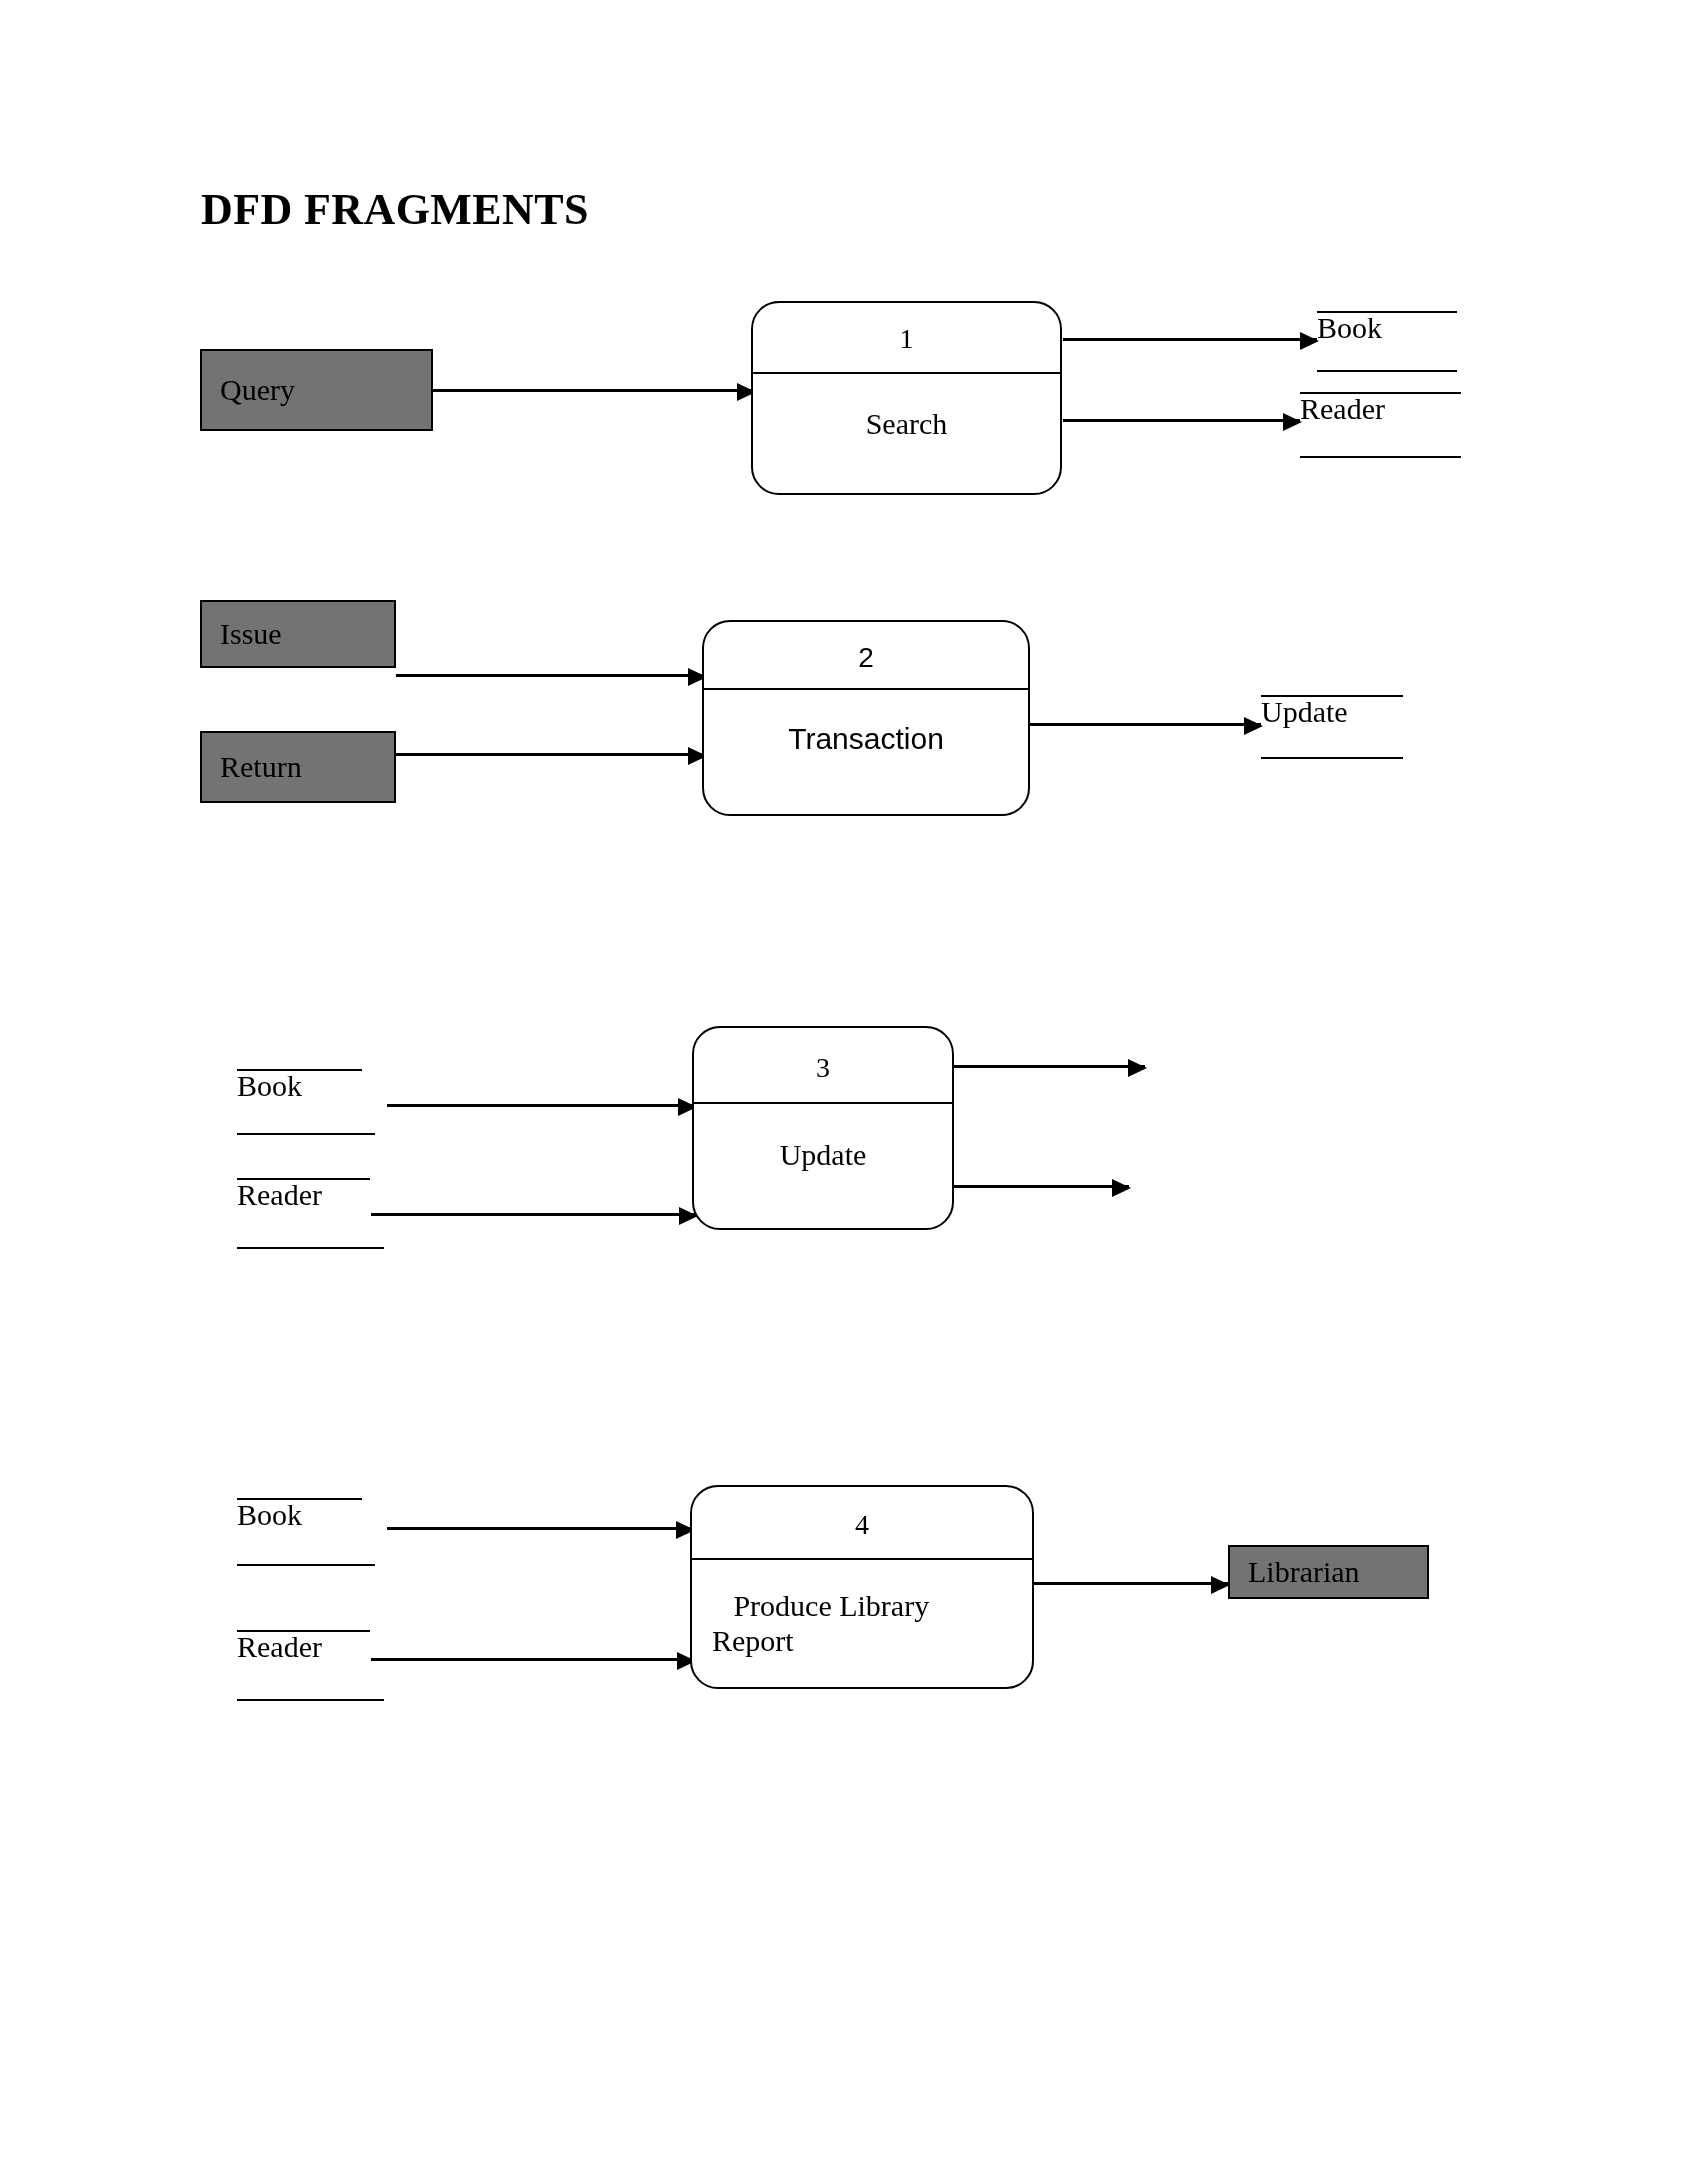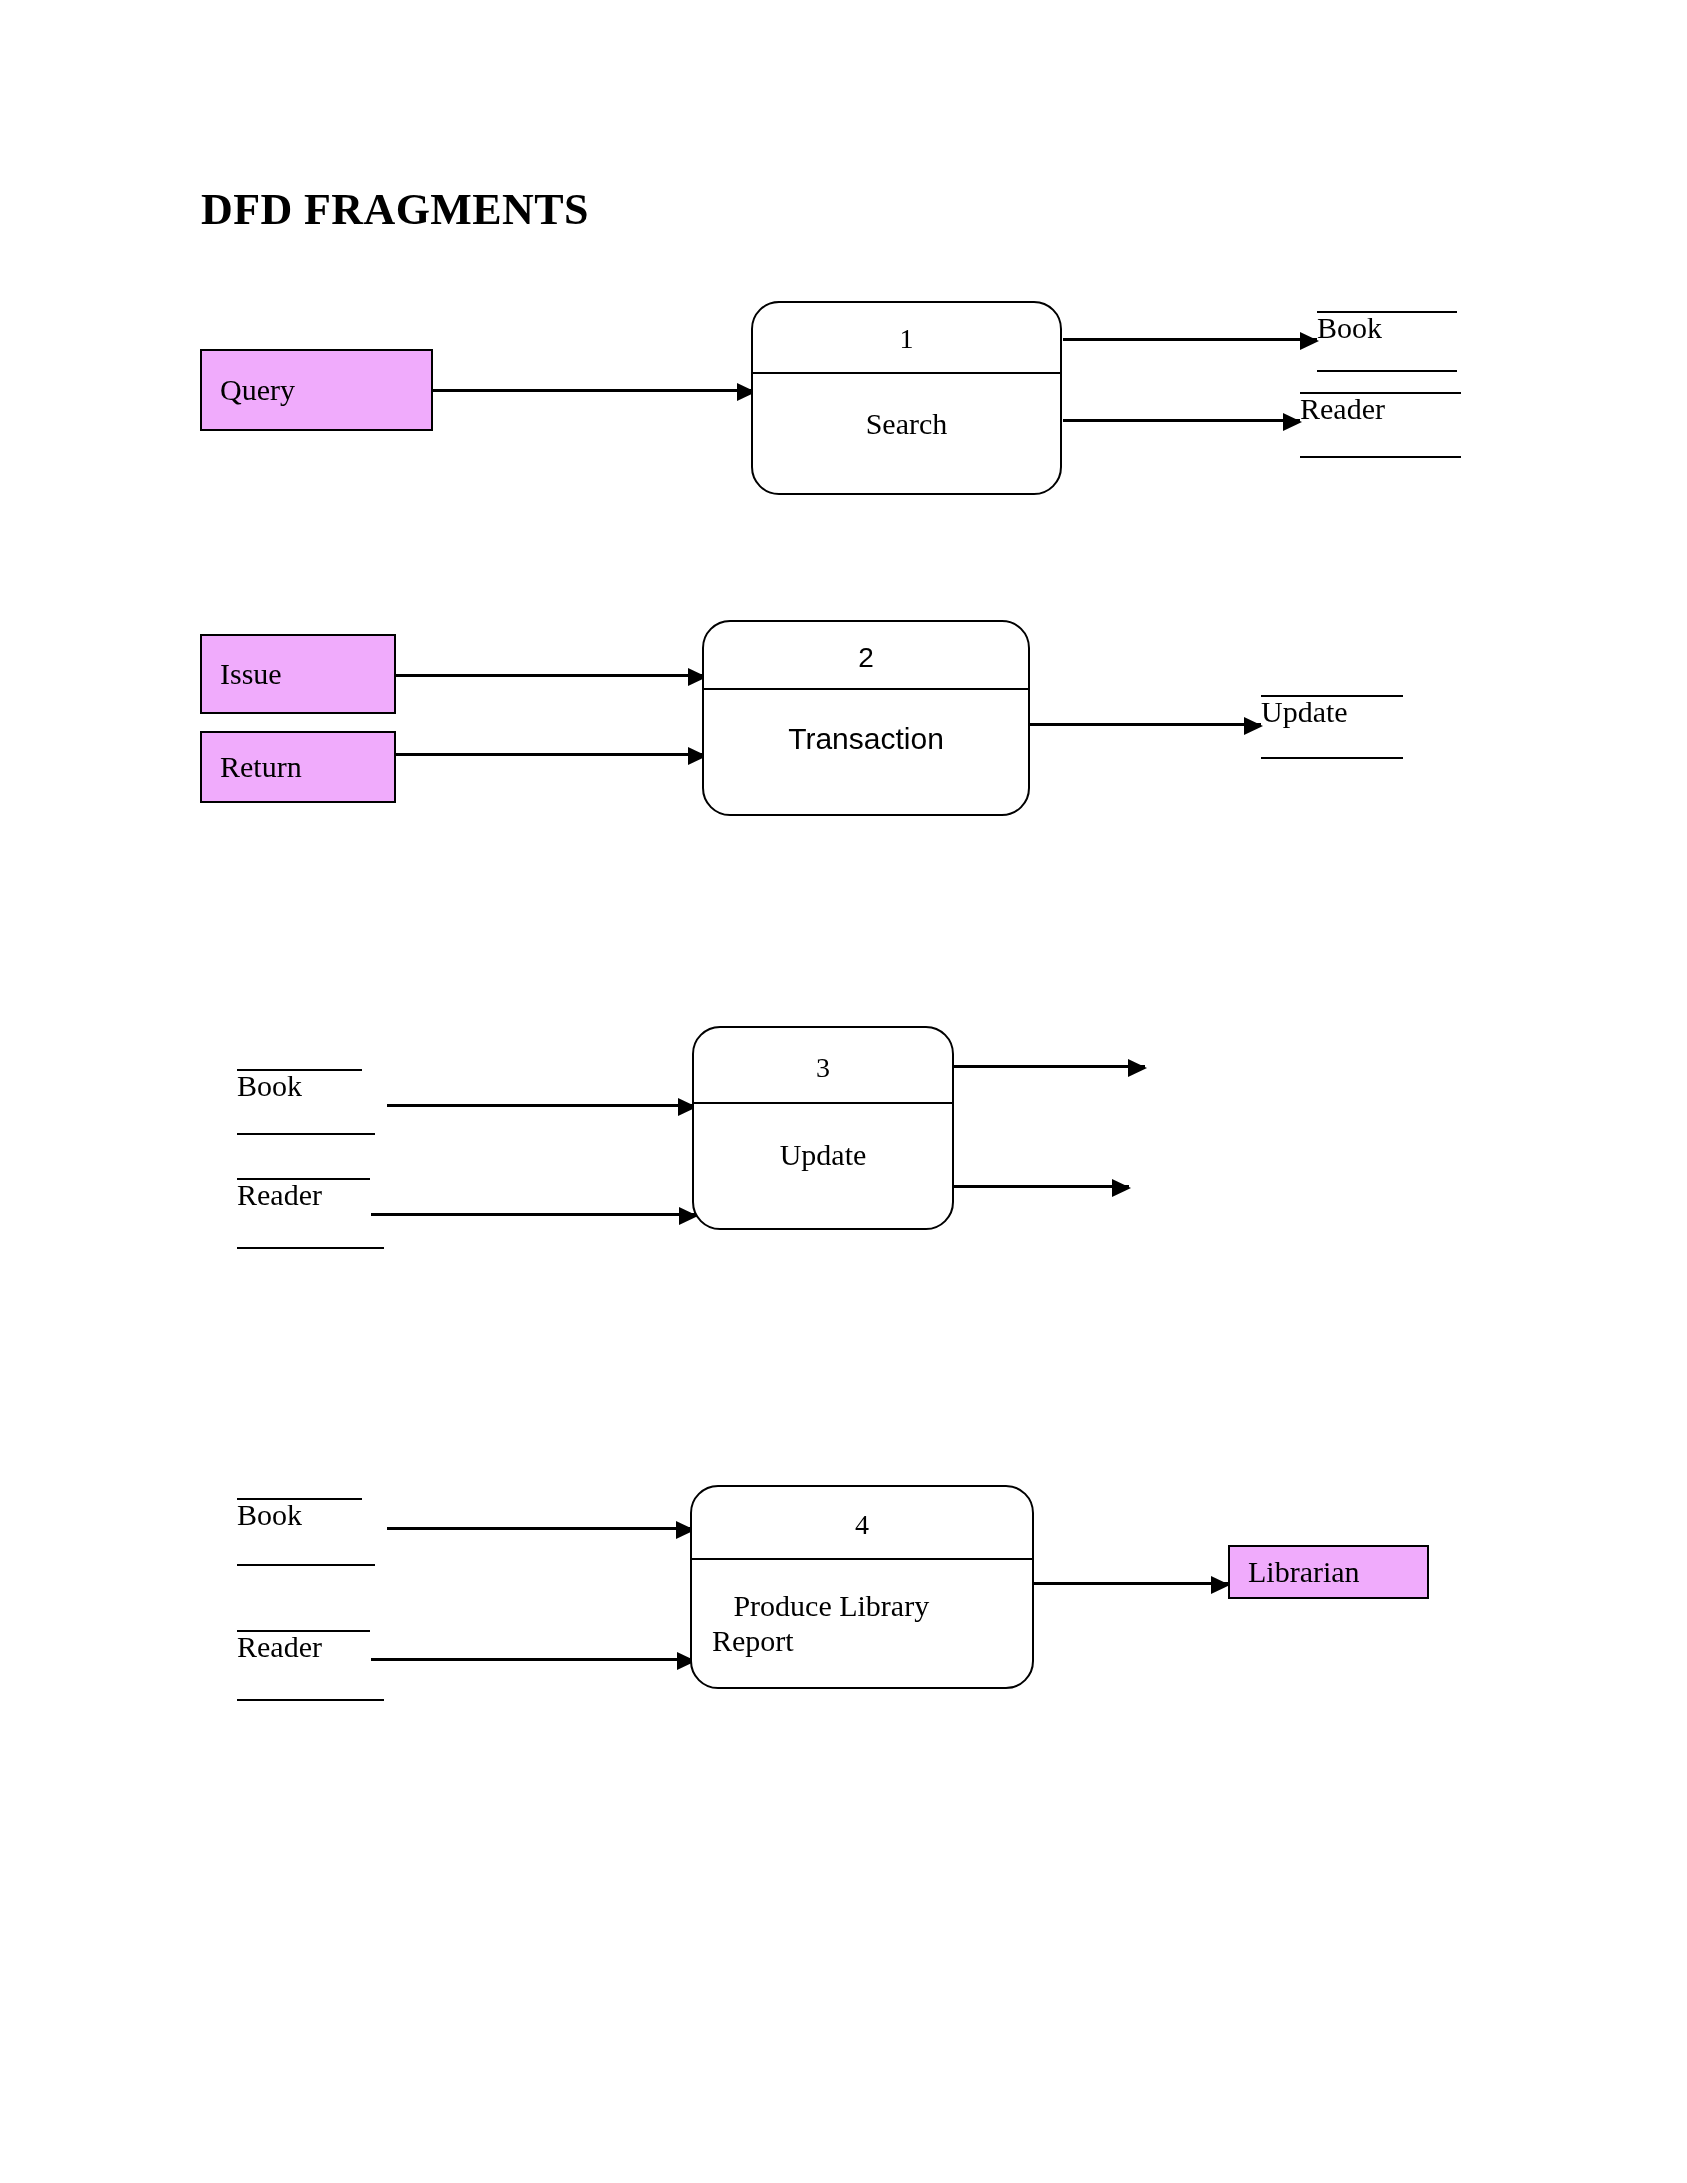--- a/index.html
+++ b/index.html
@@ -29,21 +29,21 @@
     letter-spacing: 0.4px;
     line-height: 1;
     white-space: nowrap;
   }
 
   
   .entity {
     position: absolute;
     box-sizing: border-box;
     border: 2.5px solid #000000;
-    background: #f0abfc;
+    background: #737373;
   }
   .entity .entity-label {
     position: absolute;
     left: 18px;
     top: 50%;
     transform: translateY(-50%);
     font-size: 30px;
     line-height: 1;
     white-space: nowrap;
   }
@@ -171,21 +171,21 @@
   <div class="flow" style="left:1063px; top:419px; width:237px;">
     <span class="arrowhead"></span>
   </div>
 
   <div class="datastore" style="left:1300px; top:392px; width:161px; height:66px;">
     <span class="ds-line-top" style="width:161px;"></span>
     <span class="ds-label">Reader</span>
     <span class="ds-line-bottom" style="width:161px;"></span>
   </div>
 
-  <div class="entity" style="left:200px; top:634px; width:196px; height:80px;text-align:right;">
+  <div class="entity" style="left:200px; top:600px; width:196px; height:68px;text-align:right;">
     <span class="entity-label">Issue</span>
   </div>
 
   <div class="flow" style="left:396px; top:674px; width:309px;">
     <span class="arrowhead"></span>
   </div>
 
   <div class="entity" style="left:200px; top:731px; width:196px; height:72px;">
     <span class="entity-label">Return</span>
   </div>

